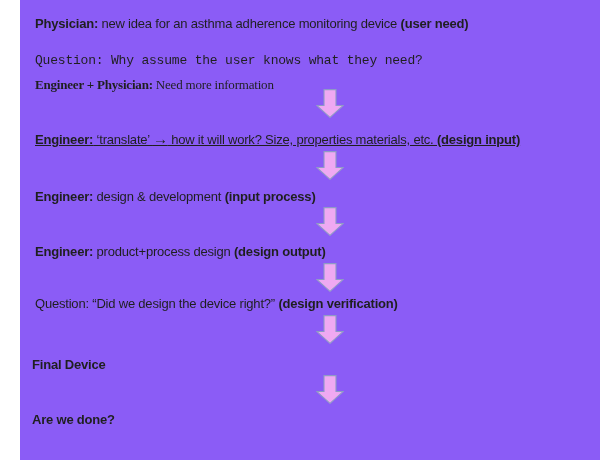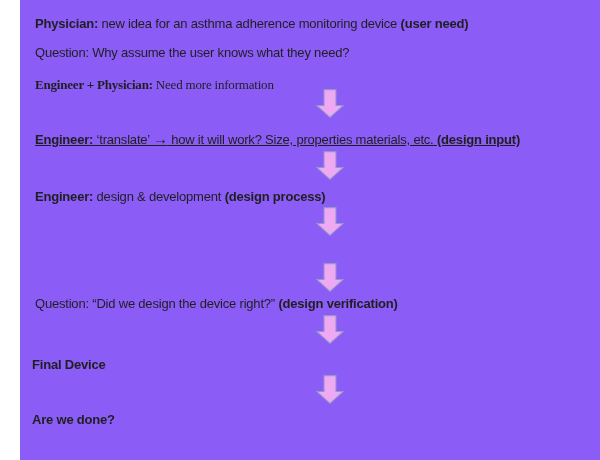--- a/index.html
+++ b/index.html
@@ -45,21 +45,21 @@
     position: absolute;
     left: 296px;
     width: 28px;
     height: 29px;
   }
   .arrow-row svg {
     display: block;
   }
   
   .row-0  { top: 15px; }
-  .row-1  { top: 44px; }
+  .row-1  { top: 52px; font-family: Liberation Mono, monospace; }
   .row-2  { top: 76px; font-family: Liberation Serif, serif; }
   .row-3  { top: 89px; }
   .row-4  { top: 131px; text-decoration: underline; }
   .row-5  { top: 151px; }
   .row-6  { top: 188px; }
   .row-7  { top: 207px; }
   .row-8  { top: 243px; }
   .row-9  { top: 263px; }
   .row-10 { top: 295px; text-align: right; }
   .row-11 { top: 315px; }
@@ -78,26 +78,27 @@
       <svg width="28" height="29" viewBox="0 0 28 29">
         <path d="M8 0.6 L20 0.6 L20 16.5 L27.3 16.5 L14 28.4 L0.7 16.5 L8 16.5 Z" fill="#EFA9F2" stroke="#8E9AC6" stroke-width="1.1" stroke-linejoin="miter"></path>
       </svg>
     </div>
     <div class="flow-row row-4"><span class="seg-bold">Engineer:</span><span class="seg-regular"> ‘translate’ </span><span class="seg-bold glyph">→</span><span class="seg-regular"> how it will work? Size, properties materials, etc. </span><span class="seg-bold">(design input)</span></div>
     <div class="arrow-row row-5">
       <svg width="28" height="29" viewBox="0 0 28 29">
         <path d="M8 0.6 L20 0.6 L20 16.5 L27.3 16.5 L14 28.4 L0.7 16.5 L8 16.5 Z" fill="#EFA9F2" stroke="#8E9AC6" stroke-width="1.1" stroke-linejoin="miter"></path>
       </svg>
     </div>
-    <div class="flow-row row-6"><span class="seg-bold">Engineer:</span><span class="seg-regular"> design &amp; development </span><span class="seg-bold">(design process)</span></div>
+    <div class="flow-row row-6"><span class="seg-bold">Engineer:</span><span class="seg-regular"> design &amp; development </span><span class="seg-bold">(input process)</span></div>
     <div class="arrow-row row-7">
       <svg width="28" height="29" viewBox="0 0 28 29">
         <path d="M8 0.6 L20 0.6 L20 16.5 L27.3 16.5 L14 28.4 L0.7 16.5 L8 16.5 Z" fill="#EFA9F2" stroke="#8E9AC6" stroke-width="1.1" stroke-linejoin="miter"></path>
       </svg>
     </div>
+    <div class="flow-row row-8"><span class="seg-bold">Engineer:</span><span class="seg-regular"> product+process design </span><span class="seg-bold">(design output)</span></div>
     <div class="arrow-row row-9">
       <svg width="28" height="29" viewBox="0 0 28 29">
         <path d="M8 0.6 L20 0.6 L20 16.5 L27.3 16.5 L14 28.4 L0.7 16.5 L8 16.5 Z" fill="#EFA9F2" stroke="#8E9AC6" stroke-width="1.1" stroke-linejoin="miter"></path>
       </svg>
     </div>
     <div class="flow-row row-10"><span class="seg-regular">Question: “Did we design the device right?” </span><span class="seg-bold">(design verification)</span></div>
     <div class="arrow-row row-11">
       <svg width="28" height="29" viewBox="0 0 28 29">
         <path d="M8 0.6 L20 0.6 L20 16.5 L27.3 16.5 L14 28.4 L0.7 16.5 L8 16.5 Z" fill="#EFA9F2" stroke="#8E9AC6" stroke-width="1.1" stroke-linejoin="miter"></path>
       </svg>

